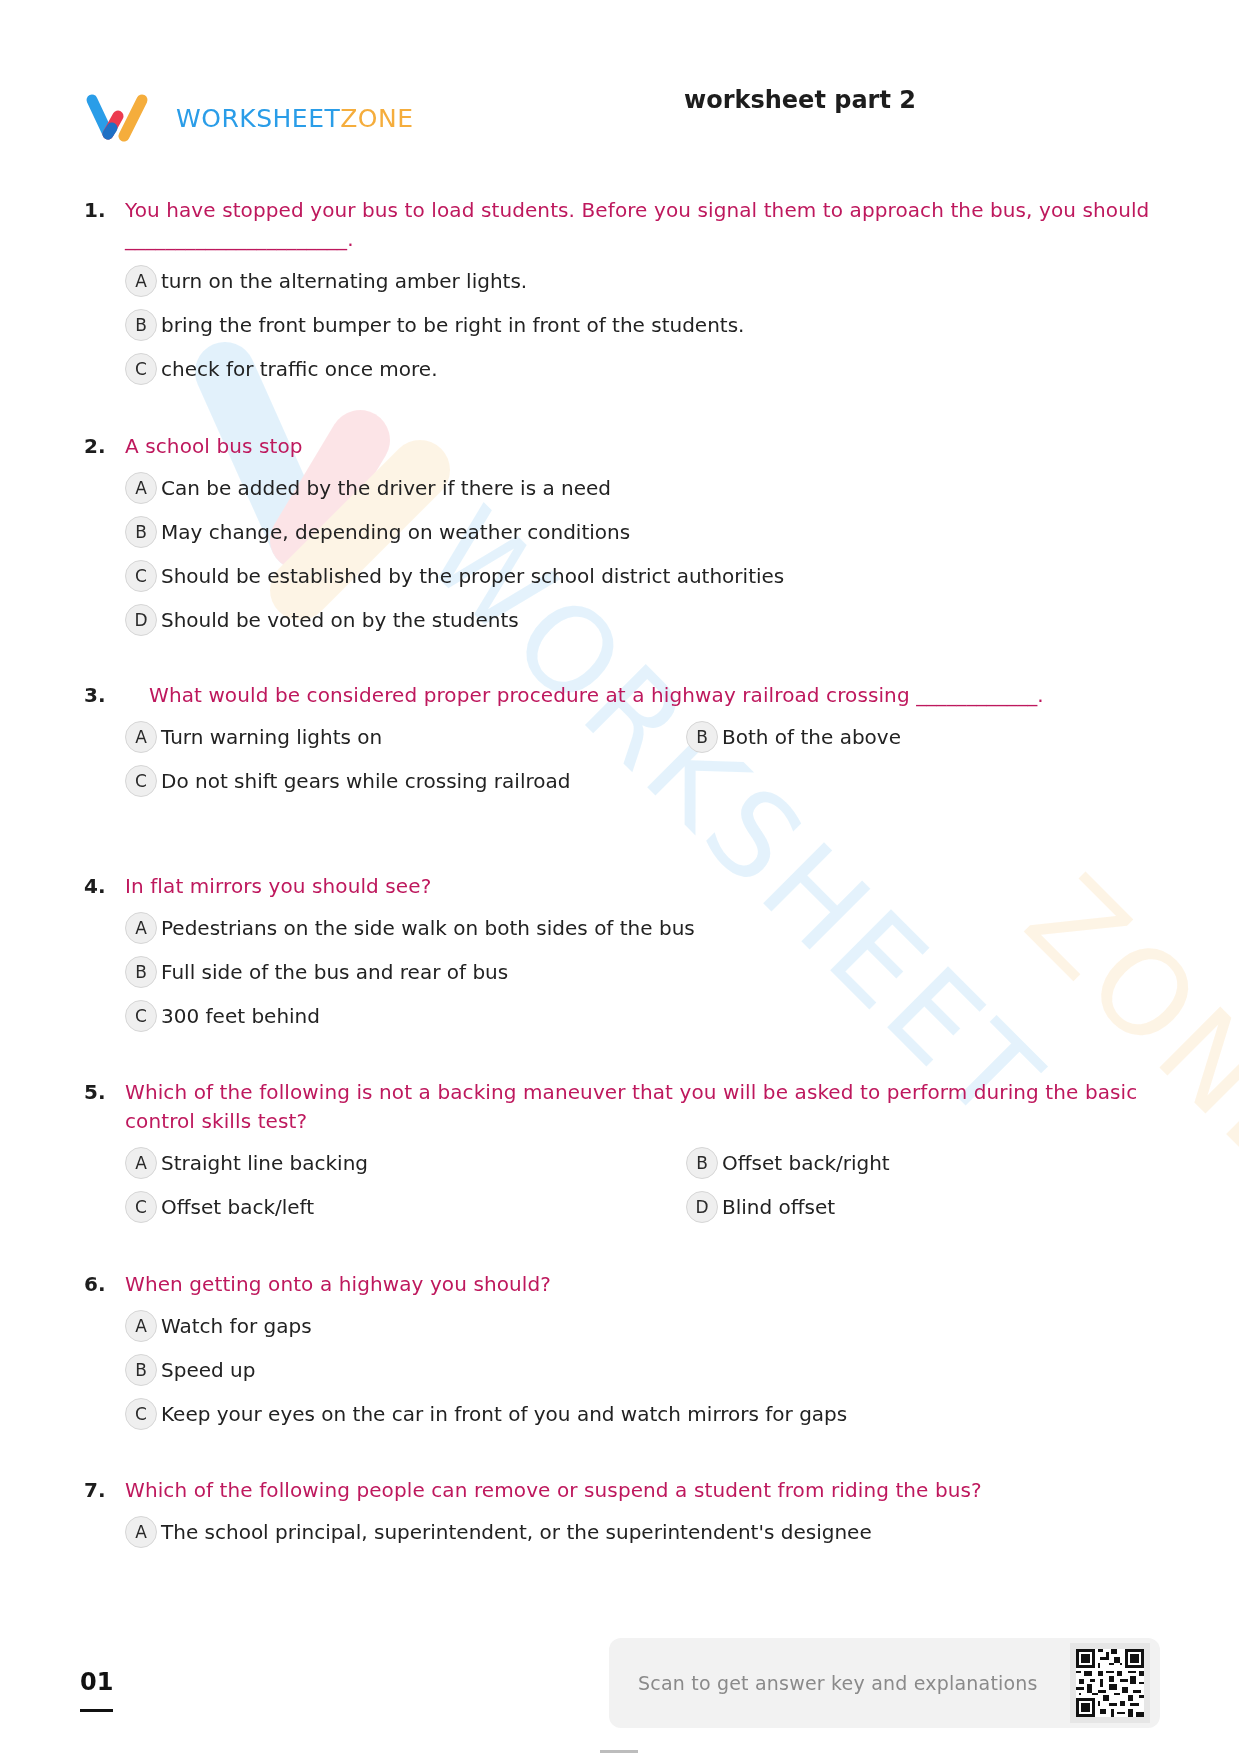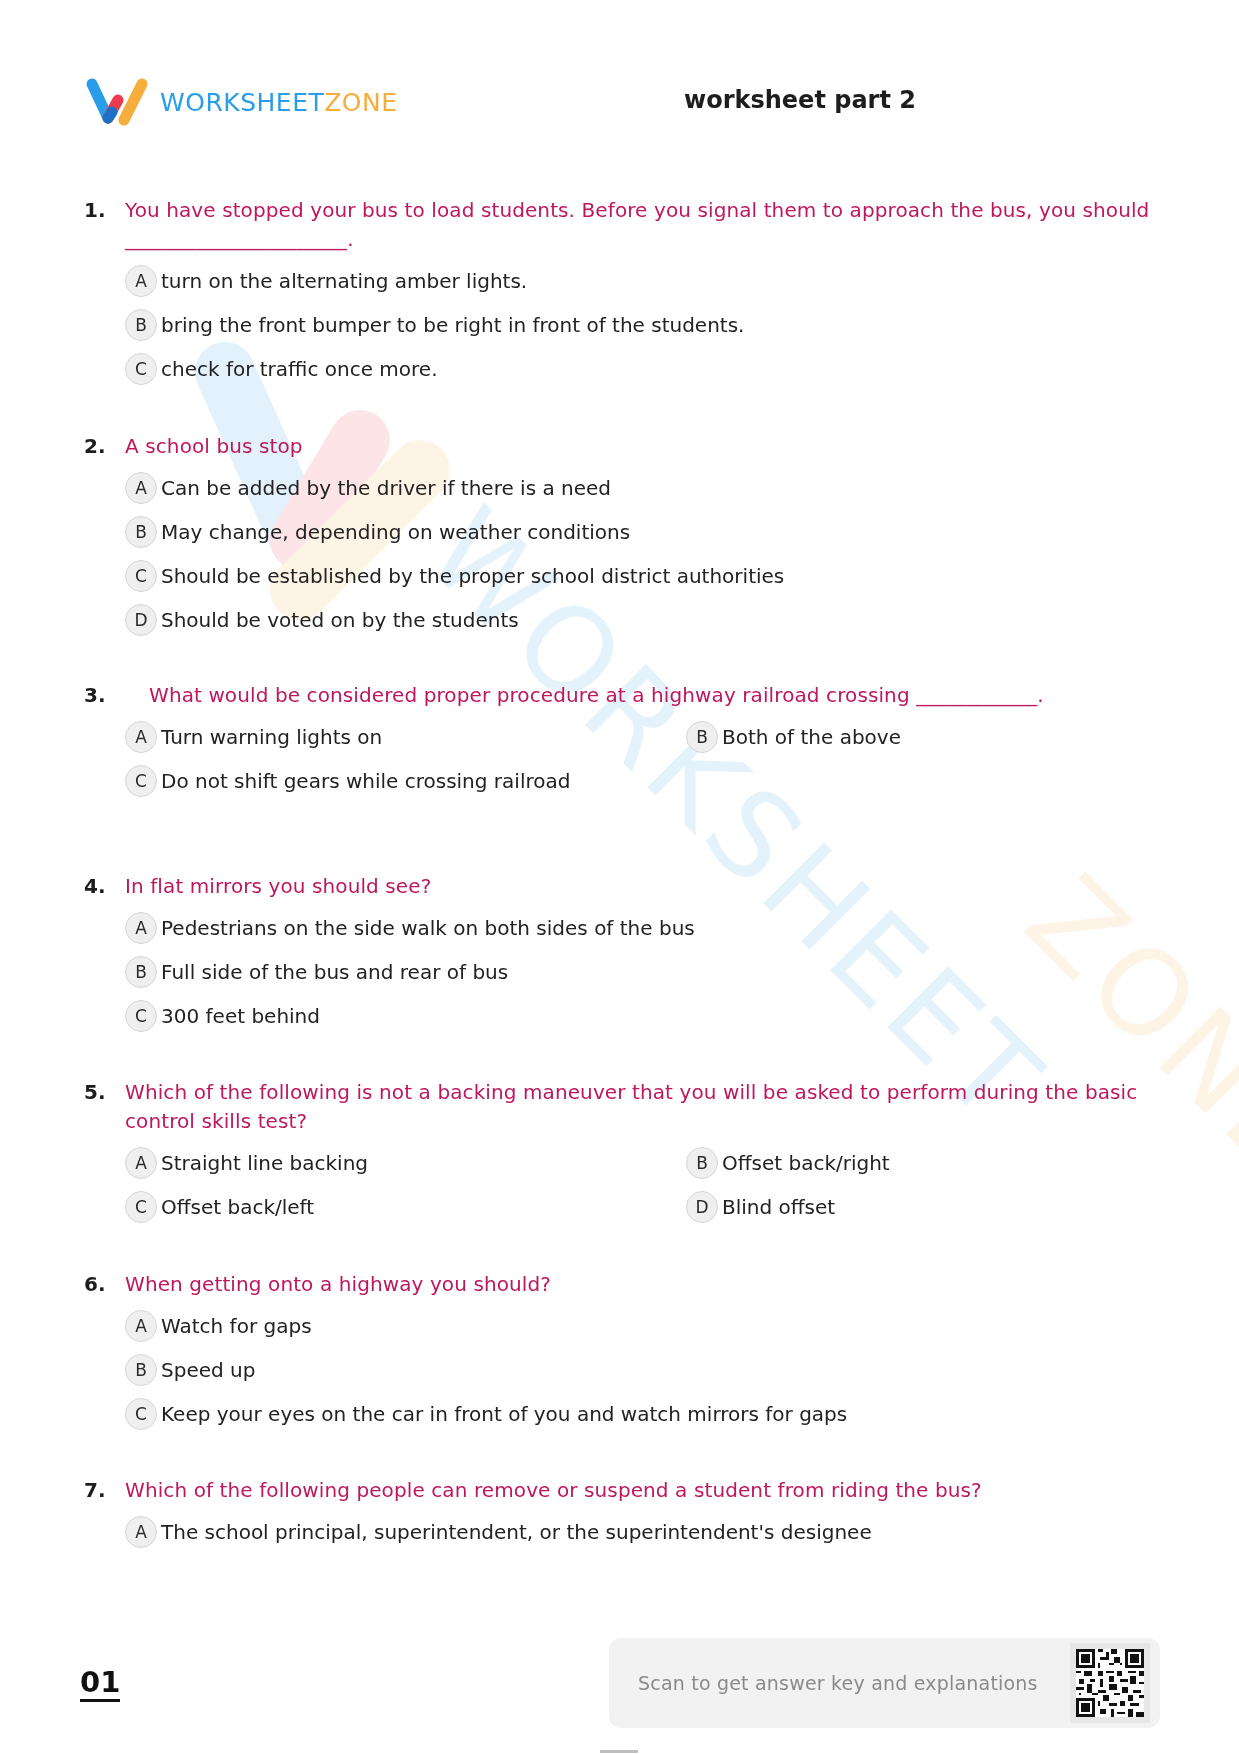--- a/index.html
+++ b/index.html
@@ -14,22 +14,22 @@
     
     .watermark {
       position: absolute;
       left: 0; top: 0; width: 1239px; height: 1754px;
       pointer-events: none;
       z-index: 0;
     }
 
     
     .logo {
-      position: absolute; left: 84px; top: 76px;
-      display: flex; align-items: center; gap: 8px;
+      position: absolute; left: 84px; top: 92px;
+      display: flex; align-items: center; gap: 24px;
       z-index: 2;
     }
     .logo-mark { width: 68px; height: 52px; }
     .logo-text {
       font-family: "DejaVu Sans", sans-serif;
       font-size: 25px; letter-spacing: 0.5px; font-weight: 500;
     }
     .logo-text .w1 { color: #2a9de8; }
     .logo-text .w2 { color: #f5ad3c; }
 
@@ -69,23 +69,23 @@
       display: flex; align-items: center; justify-content: center;
       font-size: 17px; color: #2a2a2a;
       flex: 0 0 32px;
     }
     .opt-text { margin-left: 4px; font-size: 20px; color: #222; white-space: nowrap; }
 
     
     .page-number {
       position: absolute; left: 80px; top: 1666px;
       font-family: "DejaVu Sans", sans-serif;
-      font-weight: bold; font-size: 29px; color: #111;
+      font-weight: bold; font-size: 24px; color: #111;
       border-bottom: 3px solid #111; line-height: 32px;
-      padding-bottom: 1px;
+      padding-bottom: 11px;
       z-index: 2;
     }
     .scan-box {
       position: absolute; left: 609px; top: 1638px; width: 551px; height: 90px;
       background: #f2f2f2; border-radius: 12px;
       display: flex; align-items: center;
       z-index: 2;
     }
     .scan-text {
       margin-left: 29px; font-size: 19px; color: #8a8a8a; letter-spacing: 0.2px;

